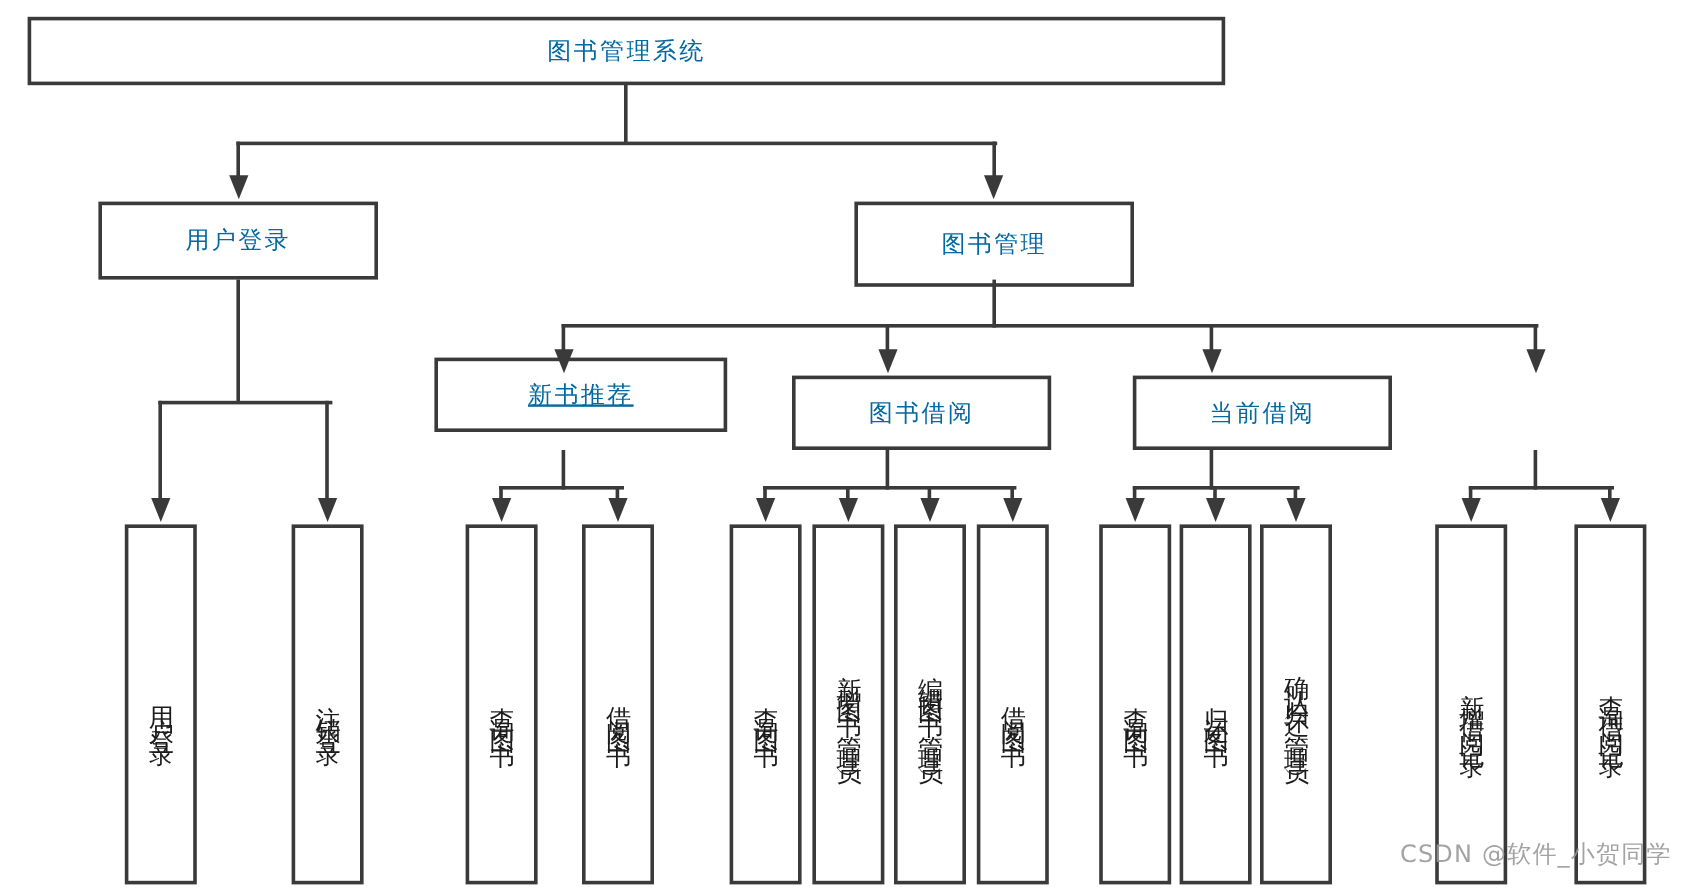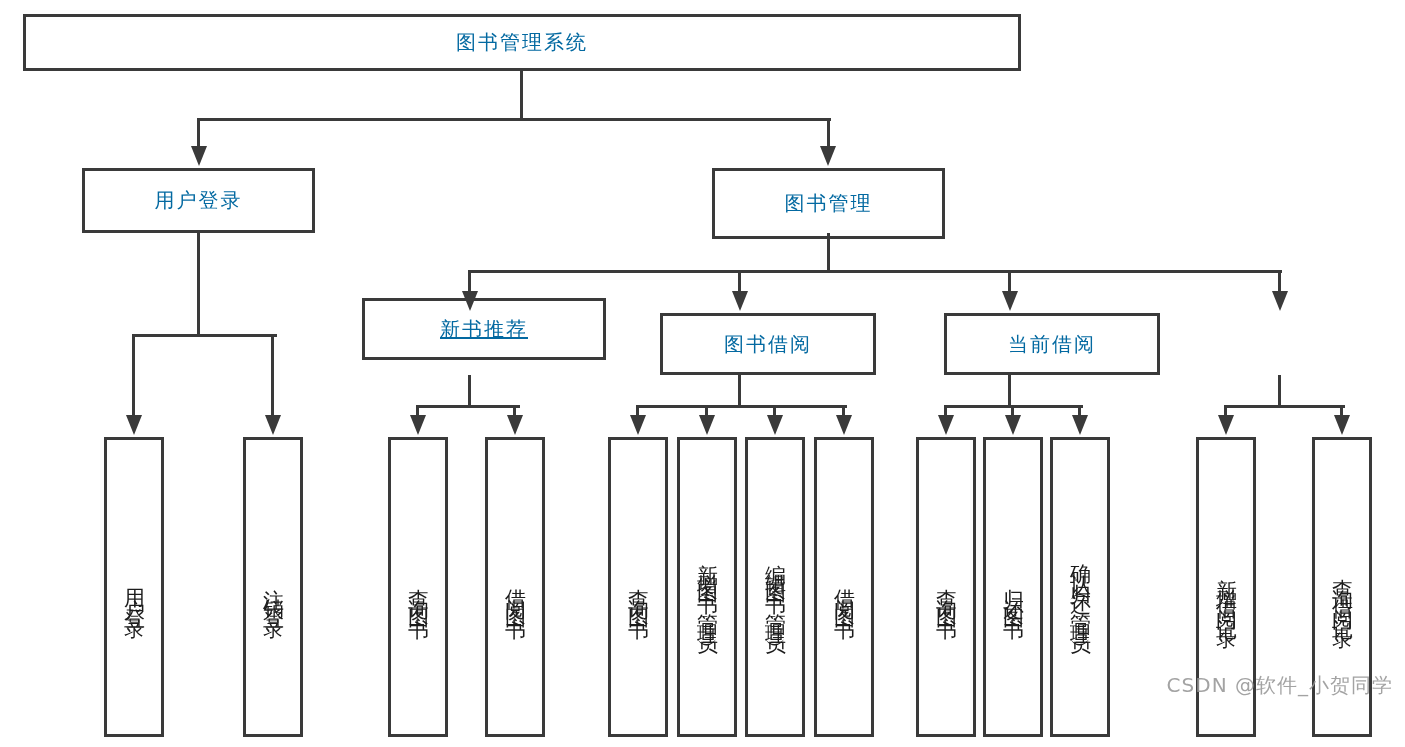--- a/index.html
+++ b/index.html
@@ -22,21 +22,21 @@
     letter-spacing:10px; line-height:1; margin-bottom:-10px; white-space:nowrap;
   }
   .vl { position:absolute; width:3px; background:#3a3a3a; }
   .hl { position:absolute; height:3px; background:#3a3a3a; }
   .ar {
     position:absolute; width:0; height:0;
     border-left:8px solid transparent; border-right:8px solid transparent;
     border-top:20px solid #3a3a3a;
   }
   .watermark {
-    position:absolute; right:12px; top:672px; z-index:10;
+    position:absolute; right:12px; top:698px; z-index:10;
     font-size:20px; color:rgba(150,150,150,0.88); letter-spacing:1px; white-space:nowrap;
   }
 </style>
 </head>
 <body>
 
 <div class="canvas">
 
   <div class="box" style="left:23px;top:14px;width:998px;height:57px;">
     <span>图书管理系统</span>

